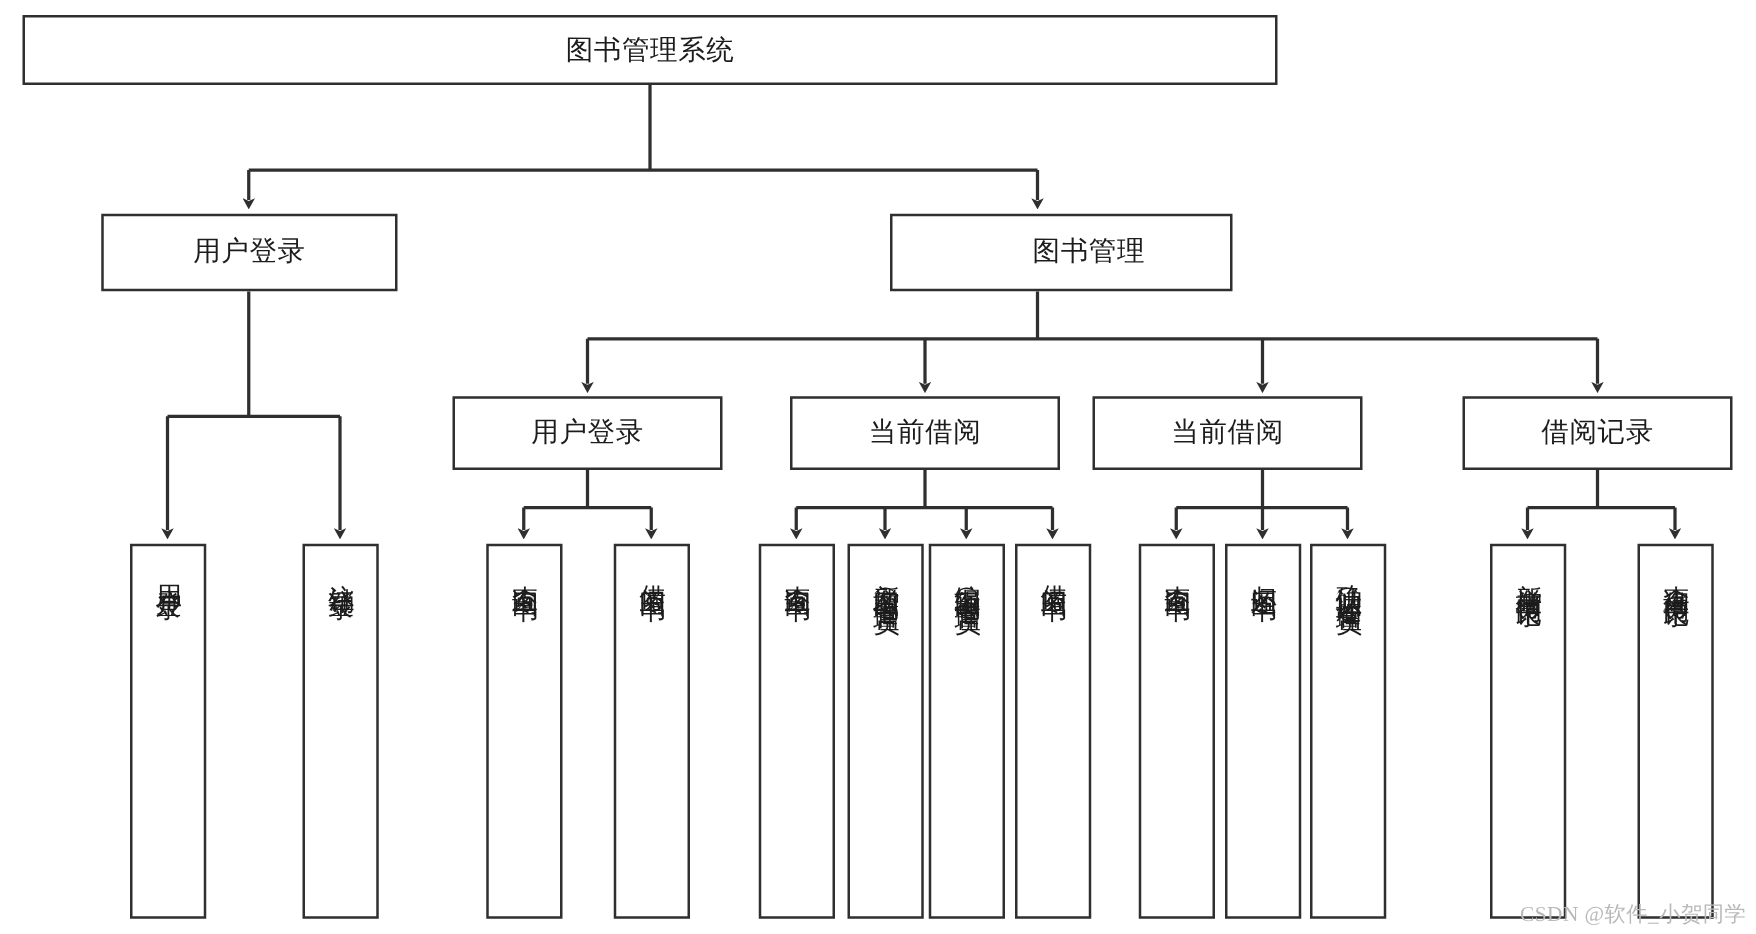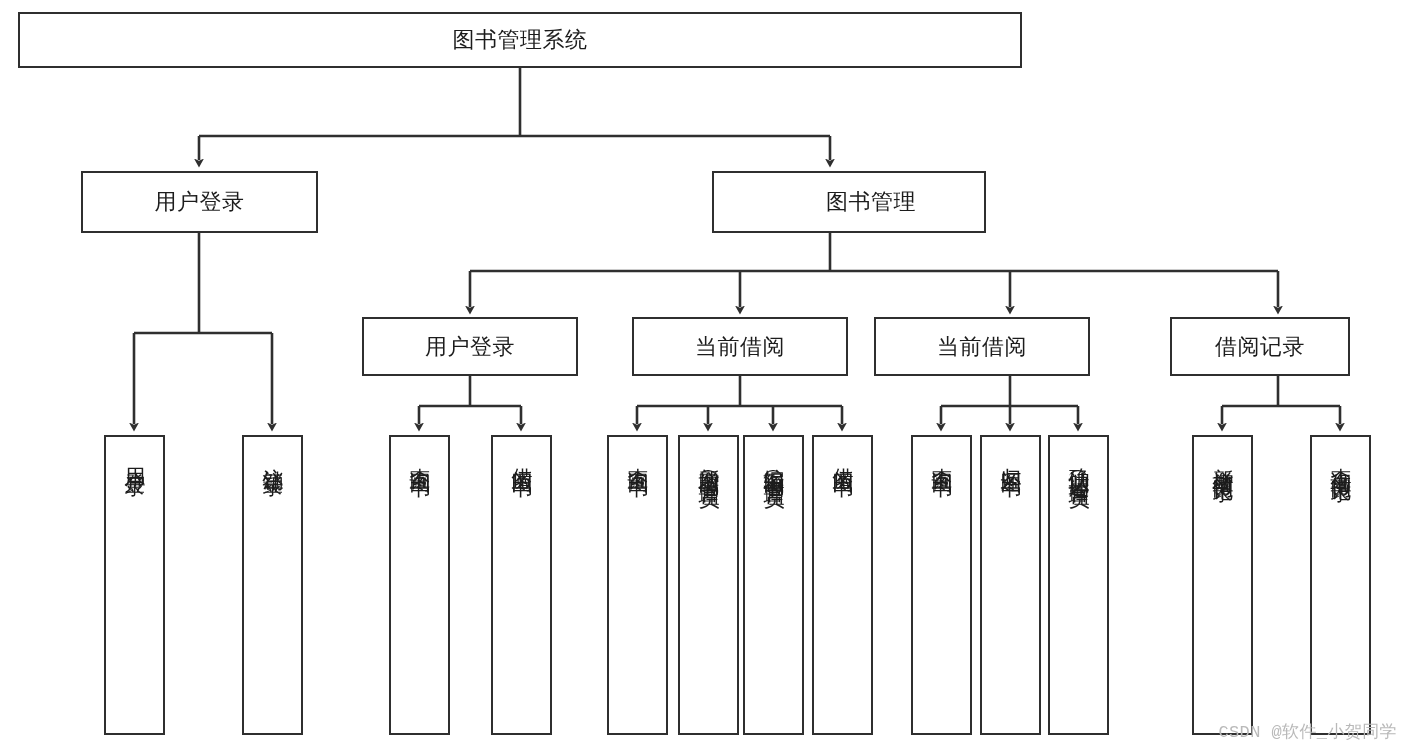--- a/index.html
+++ b/index.html
@@ -66,21 +66,21 @@
     white-space: nowrap;
   }
   .watermark {
     position: absolute;
     right: 8px;
     bottom: 4px;
     font-size: 17px;
     color: #b9b9b9;
     white-space: nowrap;
     letter-spacing: 0.4px;
-    font-family: Liberation Mono, monospace;
+    font-family: Liberation Serif, serif;
   }
 </style>
 </head>
 <body>
 
 <div id="canvas">
 
   <svg id="wires" viewBox="0 0 1405 747" width="1405" height="747" xmlns="http://www.w3.org/2000/svg">
     <defs>
       <marker id="arrow" markerWidth="9" markerHeight="10" refX="1.5" refY="5" orient="auto" markerUnits="userSpaceOnUse">
@@ -144,21 +144,21 @@
 
   <div class="node horiz" style="left:362px; top:317px; width:216px; height:59px;">
     <span class="label">用户登录</span>
   </div>
   <div class="node horiz" style="left:632px; top:317px; width:216px; height:59px;">
     <span class="label">当前借阅</span>
   </div>
   <div class="node horiz" style="left:874px; top:317px; width:216px; height:59px;">
     <span class="label">当前借阅</span>
   </div>
-  <div class="node horiz" style="left:1170px; top:317px; width:180px; height:59px;">
+  <div class="node horiz" style="left:1170px; top:317px; width:216px; height:59px;">
     <span class="label">借阅记录</span>
   </div>
 
   <div class="node vert" style="left:104px; top:435px; width:61px; height:300px;">
     <span class="label">用户登录</span>
   </div>
   <div class="node vert" style="left:242px; top:435px; width:61px; height:300px;">
     <span class="label">注销登录</span>
   </div>
 

